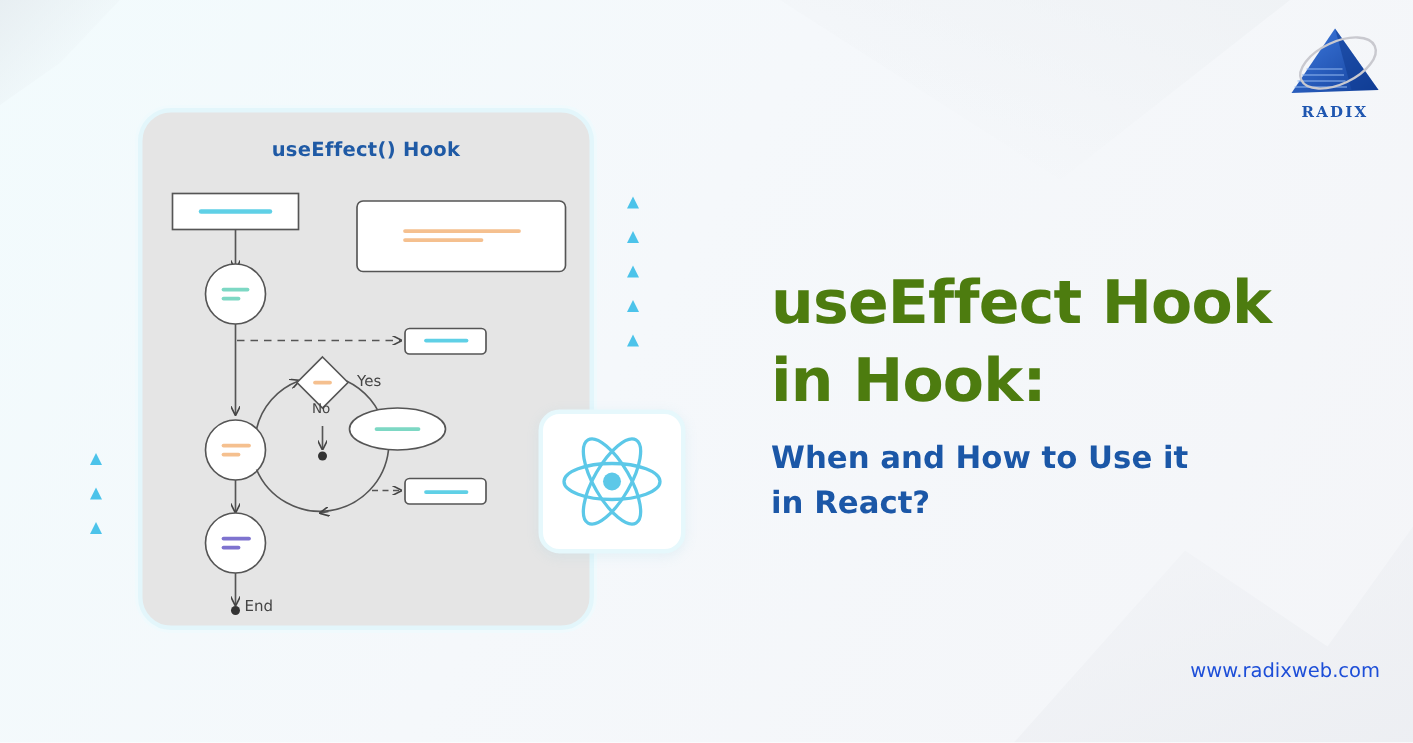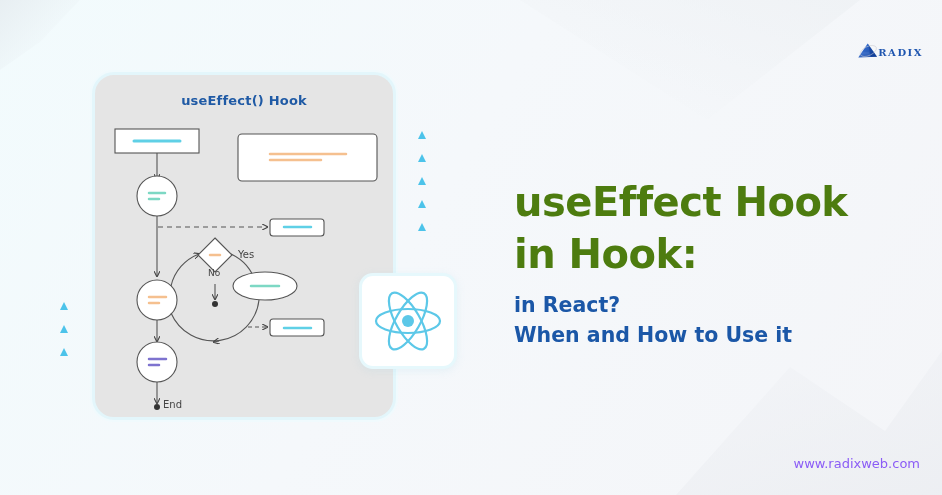--- a/index.html
+++ b/index.html
@@ -47,29 +47,29 @@
       position: absolute; left: 514px; top: 176px;
       font-family: "DejaVu Sans", sans-serif; font-weight: bold;
       color: #4d7c0f; font-size: 40px; line-height: 52px; letter-spacing: -0.5px;
     }
     .subline {
       position: absolute; left: 514px; top: 290px;
       color: #1b57a7; font-size: 20.5px; line-height: 30px; font-weight: bold;
     }
     .logo {
       position: absolute; left: 857px; top: 16px; width: 66px; height: 70px;
-      display: flex; flex-direction: row; align-items: center;
+      display: flex; flex-direction: column; align-items: center;
     }
     .logo-text {
       font-family: "DejaVu Serif", serif; font-weight: bold; color: #1f56b0;
       font-size: 10px; letter-spacing: 1.5px; margin-top: 2px;
     }
     .url {
-      position: absolute; right: 22px; top: 456px;
-      color: #8b5cf6; font-size: 13px;
+      position: absolute; right: 22px; top: 440px;
+      color: #1d4ed8; font-size: 13px;
     }
   </style>
 </head>
 <body>
 
 <div class="bg-shape tri-tl2"></div>
 <div class="bg-shape tri-tr"></div>
 <div class="bg-shape tri-br"></div>
 
 <div class="logo">
@@ -182,17 +182,17 @@
     </g>
     <circle r="6" fill="#5cc8e8"></circle>
   </svg>
 </div>
 
 <div class="headline">
   <div>useEffect Hook</div>
   <div>in Hook:</div>
 </div>
 <div class="subline">
+  <div>When and How to Use it</div>
   <div>in React?</div>
-  <div>When and How to Use it</div>
 </div>
 
 <div class="url">www.radixweb.com</div>
 
 </body></html>

